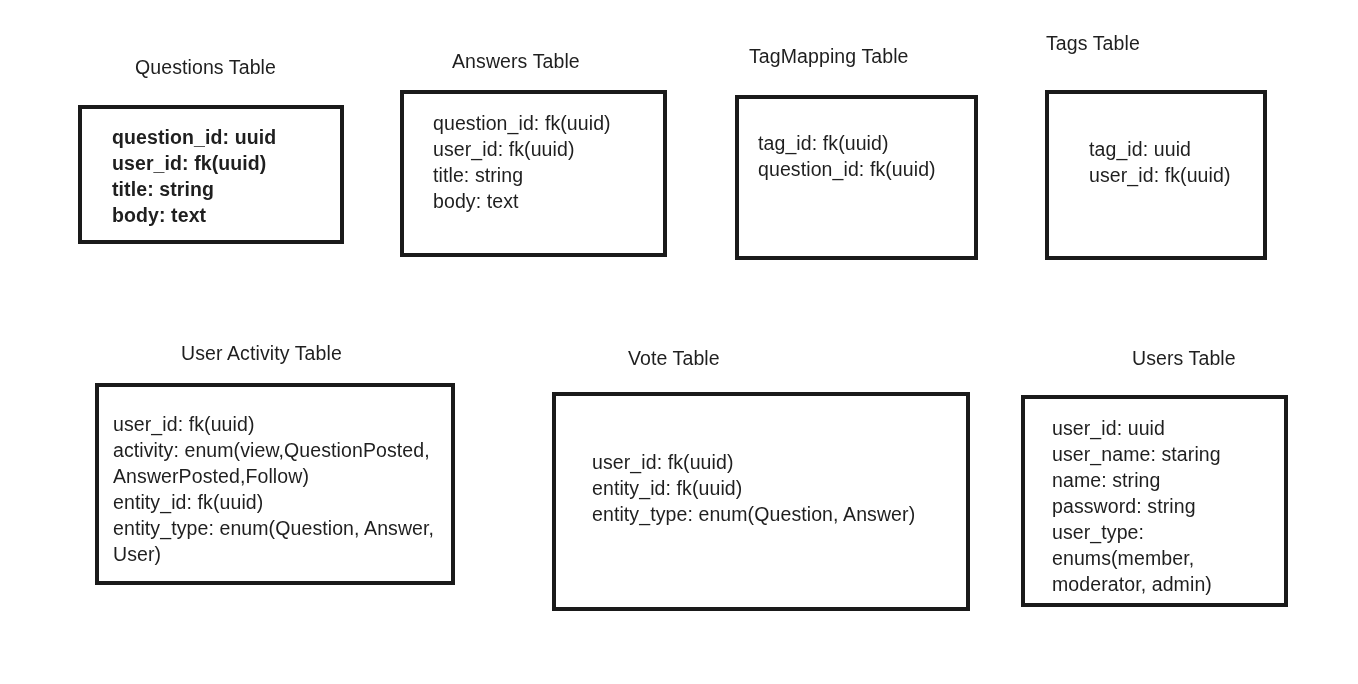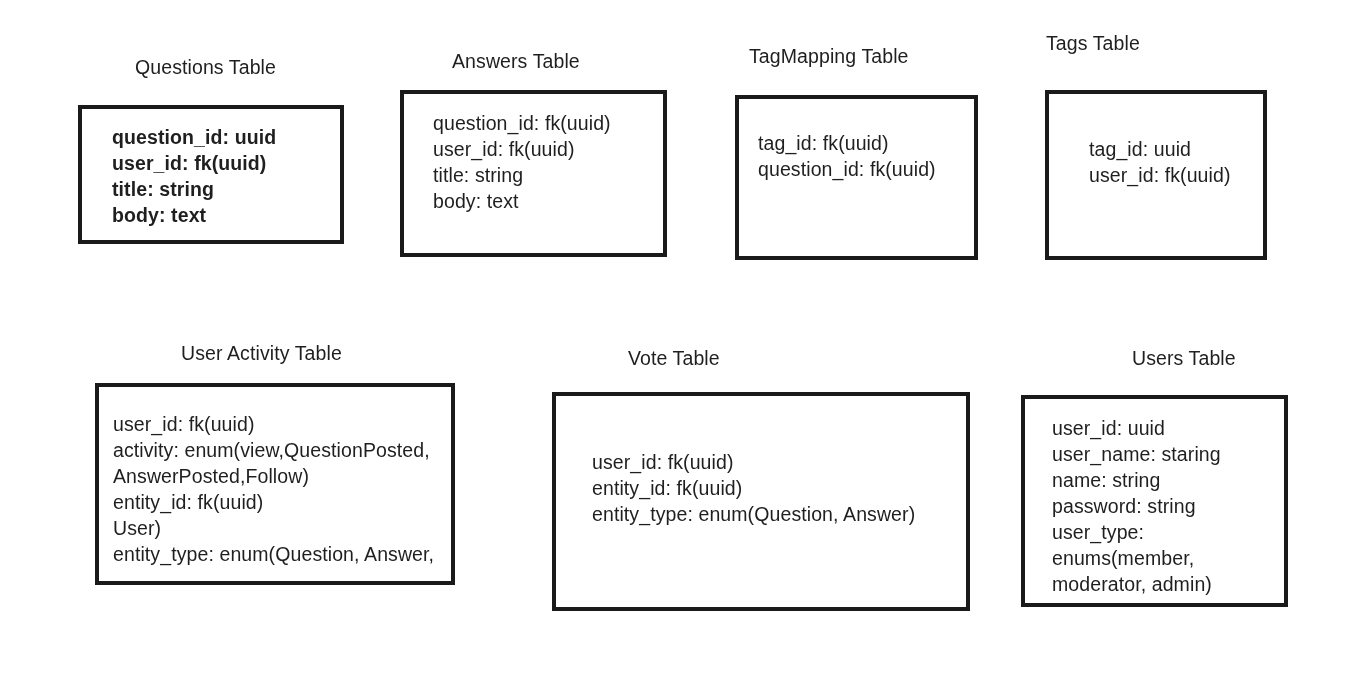--- a/index.html
+++ b/index.html
@@ -92,22 +92,22 @@
   </div>
 
   <div class="entity">
     <div class="entity-title" style="left:153px; top:342px;margin-left:28px;">User Activity Table</div>
     <div class="entity-box" style="left:95px; top:383px; width:360px; height:202px;"></div>
     <div class="field-list" style="left:113px; top:411px; width:340px;">
       <div class="field-line">user_id: fk(uuid)</div>
       <div class="field-line">activity: enum(view,QuestionPosted,</div>
       <div class="field-line">AnswerPosted,Follow)</div>
       <div class="field-line">entity_id: fk(uuid)</div>
+      <div class="field-line">entity_type: enum(Question, Answer,</div>
       <div class="field-line">User)</div>
-      <div class="field-line">entity_type: enum(Question, Answer,</div>
     </div>
   </div>
 
   <div class="entity">
     <div class="entity-title" style="left:628px; top:347px;">Vote Table</div>
     <div class="entity-box" style="left:552px; top:392px; width:418px; height:219px;"></div>
     <div class="field-list" style="left:592px; top:449px; width:380px;">
       <div class="field-line">user_id: fk(uuid)</div>
       <div class="field-line">entity_id: fk(uuid)</div>
       <div class="field-line">entity_type: enum(Question, Answer)</div>

